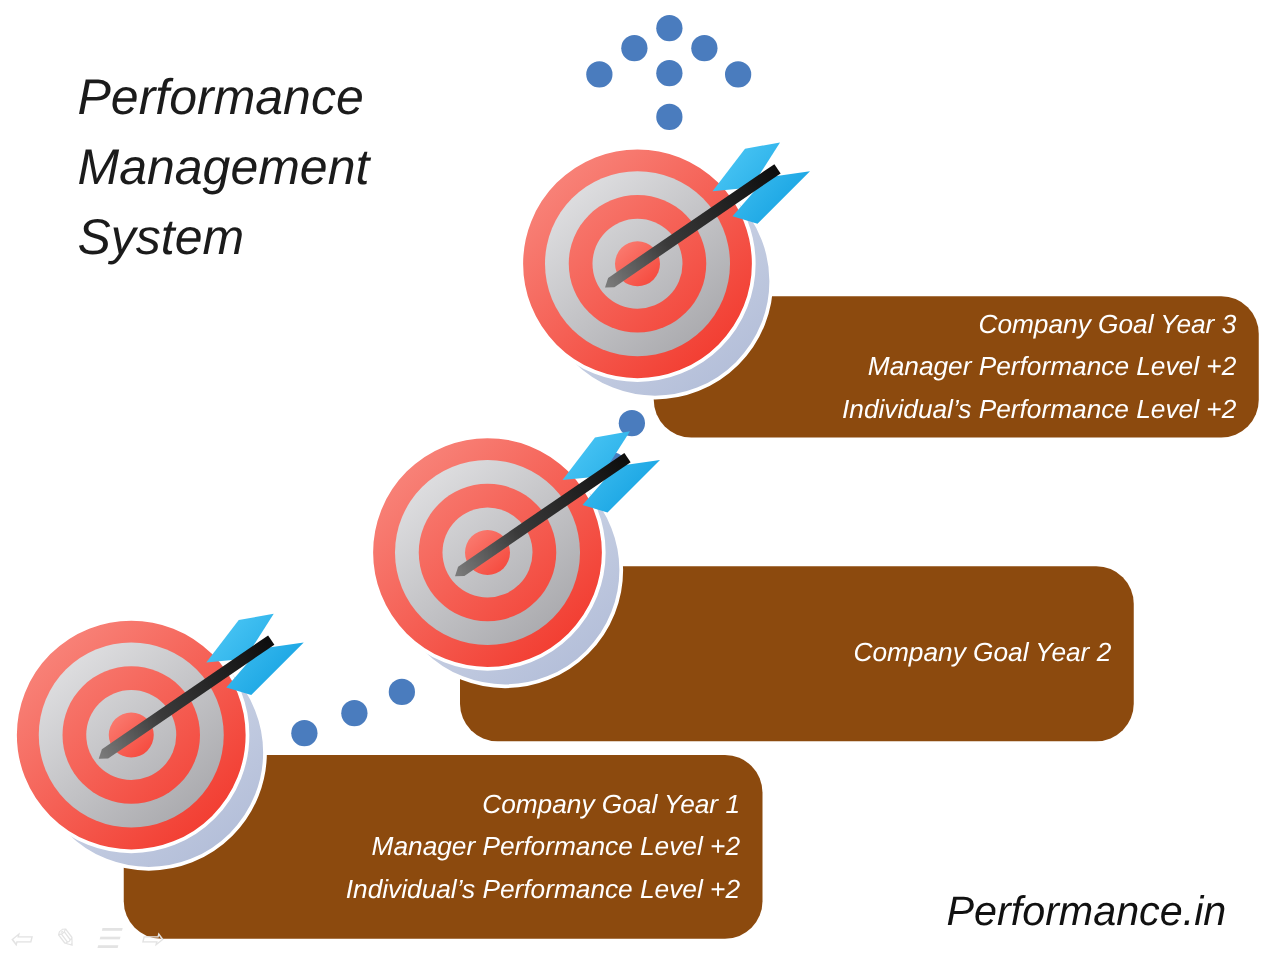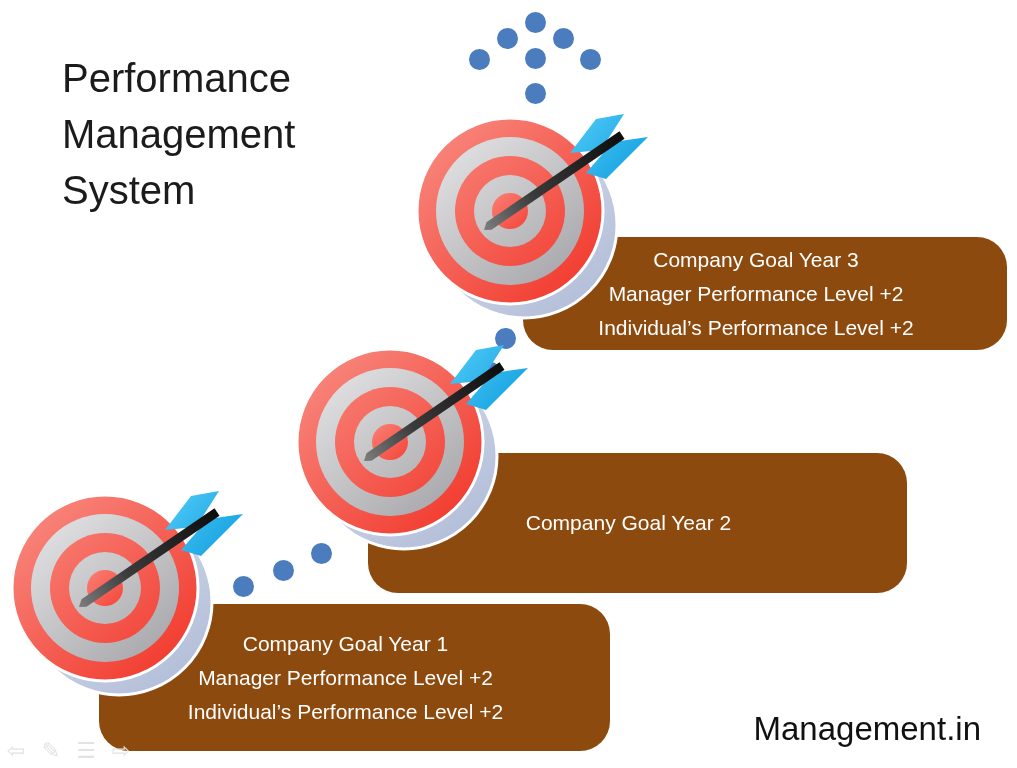--- a/index.html
+++ b/index.html
@@ -6,38 +6,38 @@
     --bg:#ffffff; --box-brown:#8C4A0E; --box-text:#ffffff; --dot-blue:#4A7CBE;
     --title-text:#1b1b1b; --toolbar-icon:#e3e3e3;
   }
   *{margin:0;padding:0;box-sizing:border-box;}
   html,body{width:1017px;height:768px;}
   body{
     background:var(--bg);
     font-family:"Liberation Sans", sans-serif;
     position:relative; overflow:hidden;
   }
-  .slide{position:absolute;inset:0;}
+  .slide{position:absolute;inset:0;font-style:italic;}
 
   .title{
     position:absolute; left:62px; top:50px; width:315px;
     font-size:40px; line-height:56px; font-weight:400;
     color:var(--title-text); z-index:4;
   }
 
   .dot{
     position:absolute; width:21px; height:21px; border-radius:50%;
     background:var(--dot-blue); z-index:1;
   }
 
   .goal-box{
     position:absolute; background:var(--box-brown); border-radius:30px;
     z-index:2; display:flex; flex-direction:column; justify-content:center;
     text-align:right; padding-right:18px; color:var(--box-text);
-    font-size:21px; line-height:34px;align-items:center;
+    font-size:21px; line-height:34px;
   }
   .goal-box .goal-line{white-space:nowrap;}
   .box-y3{left:523px; top:237px; width:484px; height:113px;}
   .box-y2{left:368px; top:453px; width:539px; height:140px;}
   .box-y1{left:99px;  top:604px; width:511px; height:147px;}
 
   .target{position:absolute; z-index:3; overflow:visible;}
   .t1{left:410px; top:106px;}
   .t2{left:290px; top:337px;}
   .t3{left:5px;   top:483px;}
@@ -145,21 +145,21 @@
   <svg class="target t1" width="240" height="215">
       <use href="#target"></use>
     </svg>
   <svg class="target t2" width="240" height="215">
       <use href="#target"></use>
     </svg>
   <svg class="target t3" width="240" height="215">
       <use href="#target"></use>
     </svg>
 
-  <div class="watermark">Management.in</div>
+  <div class="watermark">Performance.in</div>
 
   <div class="presenter-toolbar">
     <span class="tool">⇦</span>
     <span class="tool">✎</span>
     <span class="tool">☰</span>
     <span class="tool">⇨</span>
   </div>
 
 </div>
 

